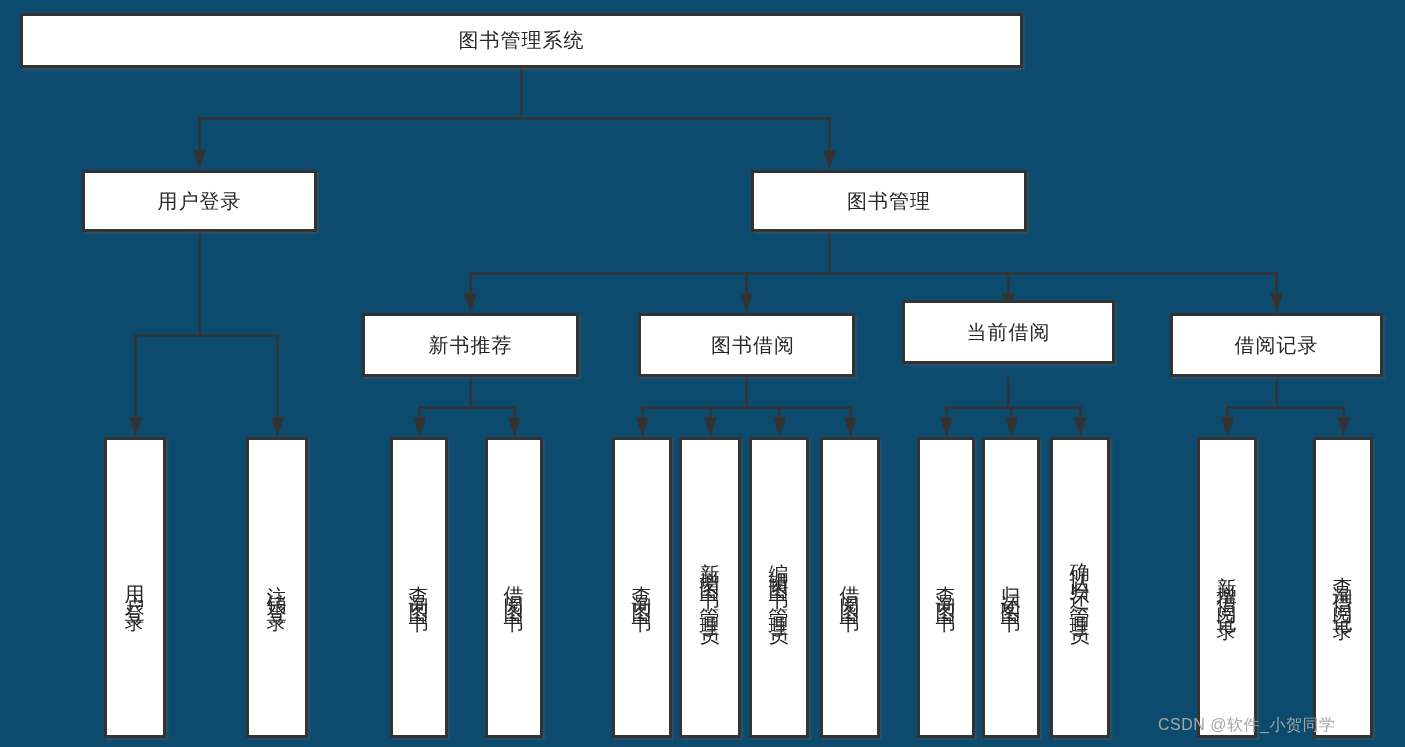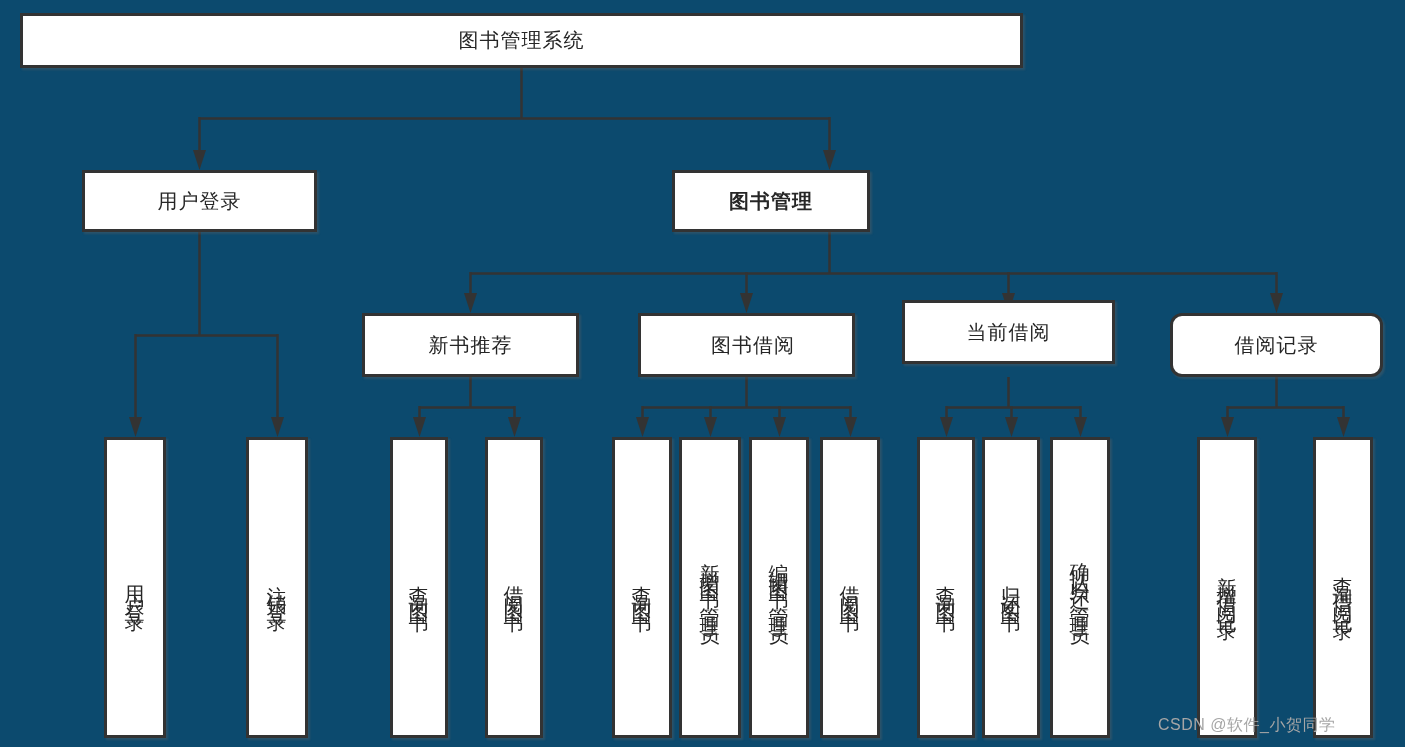--- a/index.html
+++ b/index.html
@@ -94,34 +94,34 @@
     </g>
   </svg>
 
   <div class="node hbox" style="left:20px;top:13px;width:1003px;height:55px;">
     <span>图书管理系统</span>
   </div>
 
   <div class="node hbox" style="left:82px;top:170px;width:235px;height:62px;">
     <span>用户登录</span>
   </div>
-  <div class="node hbox" style="left:672px;top:170px;width:198px;height:62px;font-weight:bold;">
+  <div class="node hbox" style="left:751px;top:170px;width:276px;height:62px;">
     <span>图书管理</span>
   </div>
 
   <div class="node hbox" style="left:362px;top:313px;width:217px;height:64px;">
     <span>新书推荐</span>
   </div>
   <div class="node hbox" style="left:638px;top:313px;width:217px;height:64px;padding-left:13px;">
     <span>图书借阅</span>
   </div>
   <div class="node hbox" style="left:902px;top:300px;width:213px;height:64px;">
     <span>当前借阅</span>
   </div>
-  <div class="node hbox" style="left:1170px;top:313px;width:213px;height:64px;border-radius:12px;">
+  <div class="node hbox" style="left:1170px;top:313px;width:213px;height:64px;">
     <span>借阅记录</span>
   </div>
 
   <div class="node vbox" style="left:104px;top:437px;width:62px;height:301px;">
     <span class="vtext">用户登录</span>
   </div>
   <div class="node vbox" style="left:246px;top:437px;width:62px;height:301px;">
     <span class="vtext">注销登录</span>
   </div>
 

